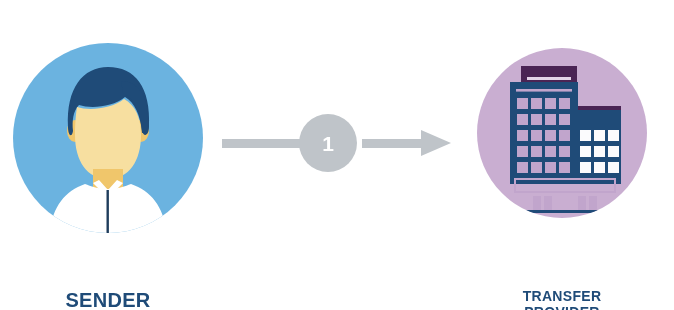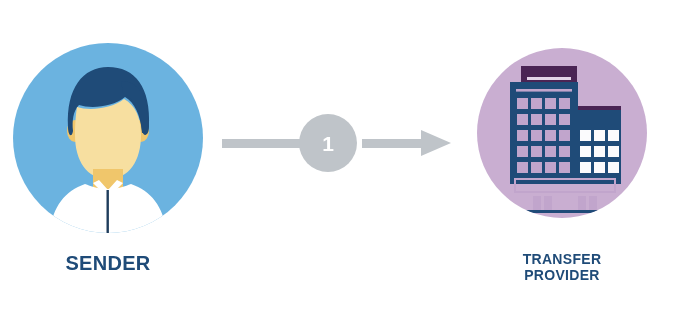--- a/index.html
+++ b/index.html
@@ -29,20 +29,21 @@
     position: absolute;
     border-radius: 50%;
   }
   .caption {
     position: absolute;
     text-align: center;
     font-weight: bold;
     letter-spacing: 0.3px;
     line-height: 1.12;
     white-space: pre-line;
+    margin-top: 37px;
   }
 
   
   #sender-badge {
     left: 13px;
     top: 43px;
     width: 190px;
     height: 190px;
     background: #6BB3E0;
     overflow: hidden;

